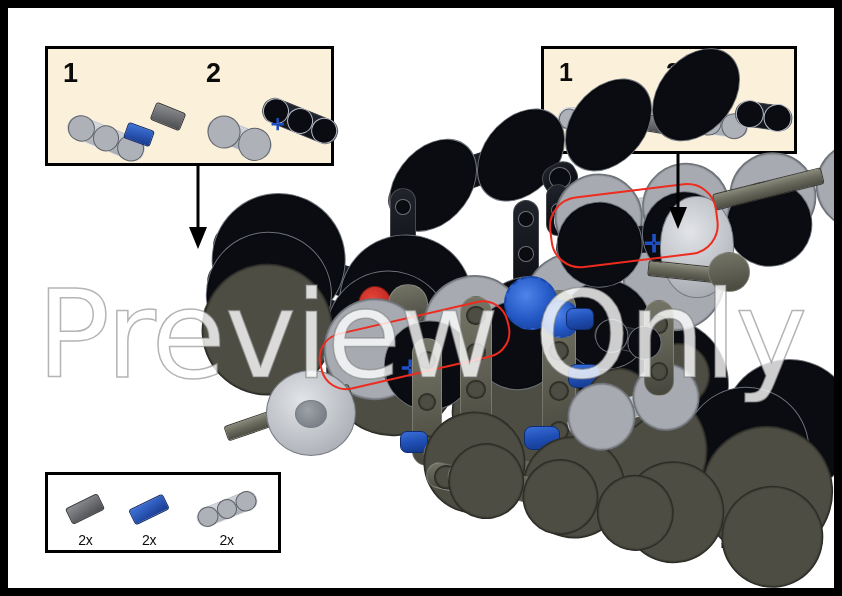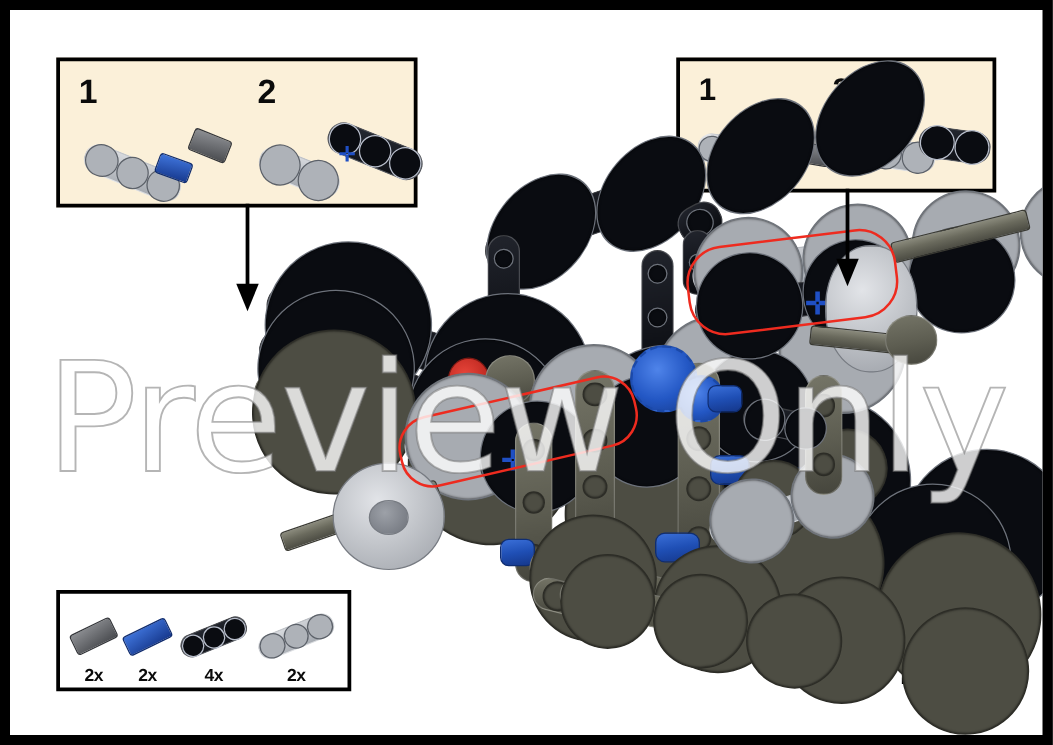--- a/index.html
+++ b/index.html
@@ -35,21 +35,21 @@
   #parts-box{
     position:absolute;left:37px;top:464px;width:236px;height:81px;
     box-sizing:border-box;background:#ffffff;border:3px solid #000;
   }
   #parts-row{
     position:absolute;left:0;top:0;width:100%;height:100%;
     display:flex;align-items:flex-end;justify-content:space-around;padding:4px 6px 2px 6px;box-sizing:border-box;
   }
   .part-cell{display:flex;flex-direction:column;align-items:center;justify-content:flex-end;height:100%;}
   .part-art{position:relative;height:44px;display:flex;align-items:center;justify-content:center;}
-  .part-qty{font-size:14px;font-weight:bold;color:#0b0b0b;letter-spacing:-0.3px;margin-top:1px;}
+  .part-qty{font-size:14px;font-weight:normal;color:#0b0b0b;letter-spacing:-0.3px;margin-top:1px;}
 
   
   #page-number{
     position:absolute;right:32px;bottom:32px;
     font-size:52px;font-weight:bold;color:#000;line-height:1;letter-spacing:-1px;
   }
 
   
   #watermark{
     position:absolute;left:0;top:238px;width:100%;height:150px;
@@ -377,30 +377,20 @@
           <div class="part-qty">2x</div>
         </div>
 
         <div class="part-cell">
           <div class="part-art">
             <div class="mini-pin" style="width:36px;height:15px;transform:rotate(-26deg);"></div>
           </div>
           <div class="part-qty">2x</div>
         </div>
 
-        <div class="part-cell">
-          <div class="part-art">
-            <div class="mini-beam blk" style="width:54px;height:17px;transform:rotate(-22deg);">
-              <div class="h"></div>
-              <div class="h"></div>
-              <div class="h"></div>
-            </div>
-          </div>
-          <div class="part-qty">4x</div>
-        </div>
 
         <div class="part-cell">
           <div class="part-art">
             <div class="mini-beam lgr" style="width:62px;height:18px;transform:rotate(-22deg);">
               <div class="h"></div>
               <div class="h"></div>
               <div class="h"></div>
             </div>
           </div>
           <div class="part-qty">2x</div>

